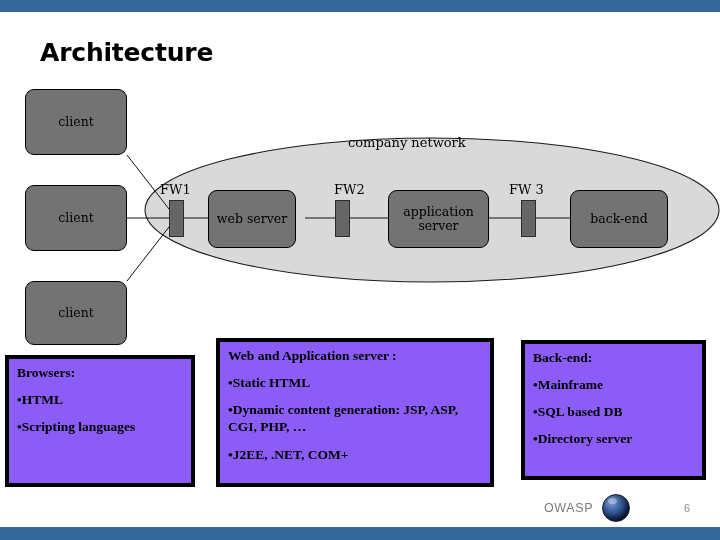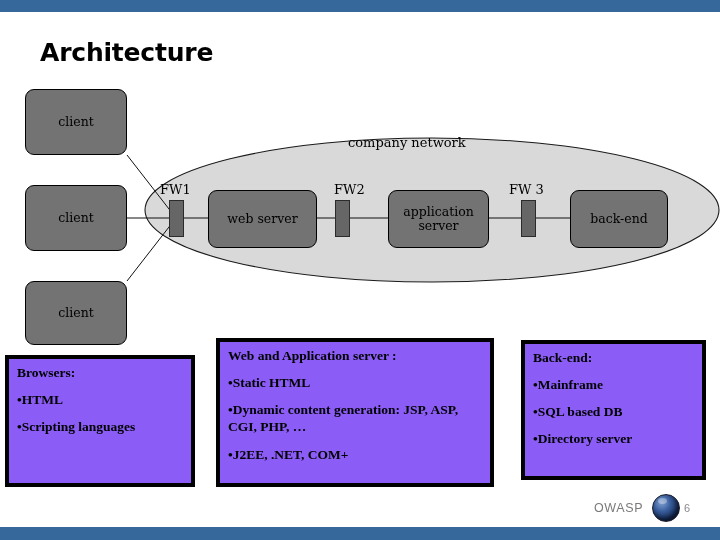--- a/index.html
+++ b/index.html
@@ -179,21 +179,21 @@
   </svg>
 
   <div class="cloud-label" style="left:348px; top:135px;">company network</div>
 
   <div class="node-box" style="left:25px; top:89px; width:102px; height:66px;">client</div>
 
   <div class="node-box" style="left:25px; top:185px; width:102px; height:66px;">client</div>
 
   <div class="node-box" style="left:25px; top:281px; width:102px; height:64px;">client</div>
 
-  <div class="node-box" style="left:208px; top:190px; width:109px; height:58px;">web server</div>
+  <div class="node-box" style="left:208px; top:190px; width:88px; height:58px;">web server</div>
 
   <div class="node-box" style="left:388px; top:190px; width:101px; height:58px; flex-direction:column;">
     <span>application</span>
     <span>server</span>
   </div>
 
   <div class="node-box" style="left:570px; top:190px; width:98px; height:58px;">back-end</div>
 
   <div class="fw-block" style="left:169px; top:200px; width:15px; height:37px;"></div>
   <div class="fw-label" style="left:160px; top:182px;">FW1</div>
@@ -218,19 +218,19 @@
   <div class="ib-item">•J2EE, .NET, COM+</div>
 </div>
 
 <div class="info-box" style="left:521px; top:340px; width:185px; height:140px;">
   <div class="ib-head">Back-end:</div>
   <div class="ib-item">•Mainframe</div>
   <div class="ib-item">•SQL based DB</div>
   <div class="ib-item">•Directory server</div>
 </div>
 
-<div class="owasp-wrap" style="left:594px; top:494px;">
+<div class="owasp-wrap" style="left:544px; top:494px;">
   <span class="owasp-text">OWASP</span>
   <span class="owasp-globe"></span>
 </div>
 <div class="page-num" style="left:684px; top:502px;">6</div>
 
 <div class="bar-bottom"></div>
 
 </body></html>

